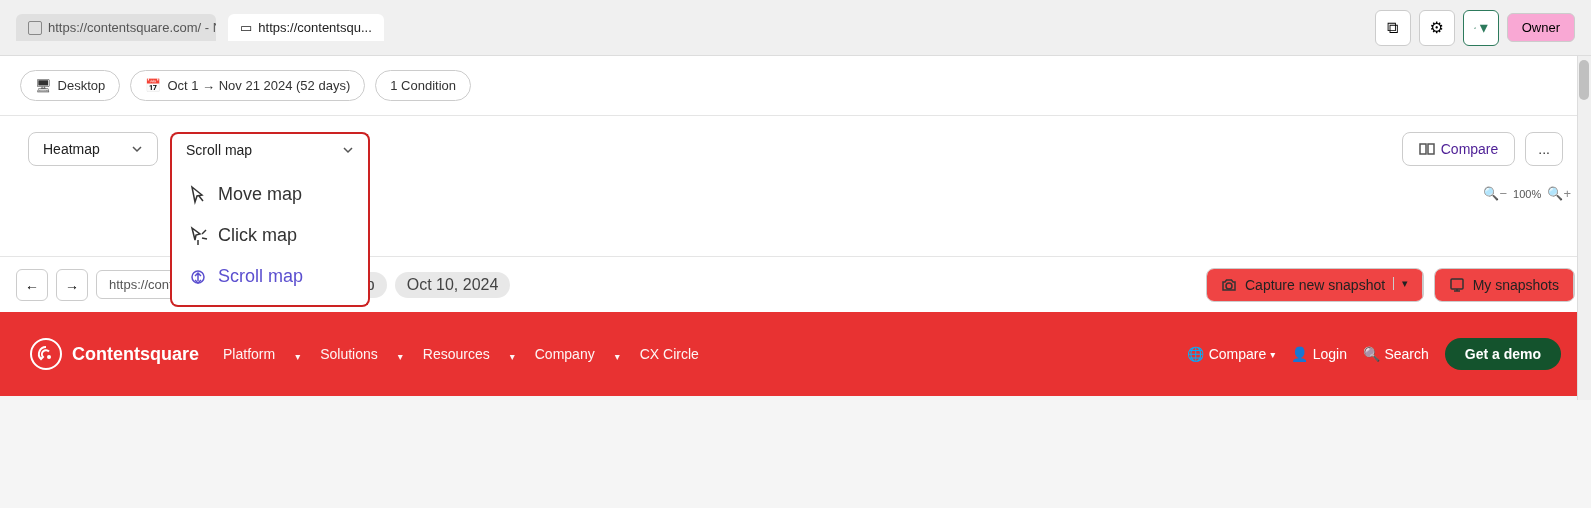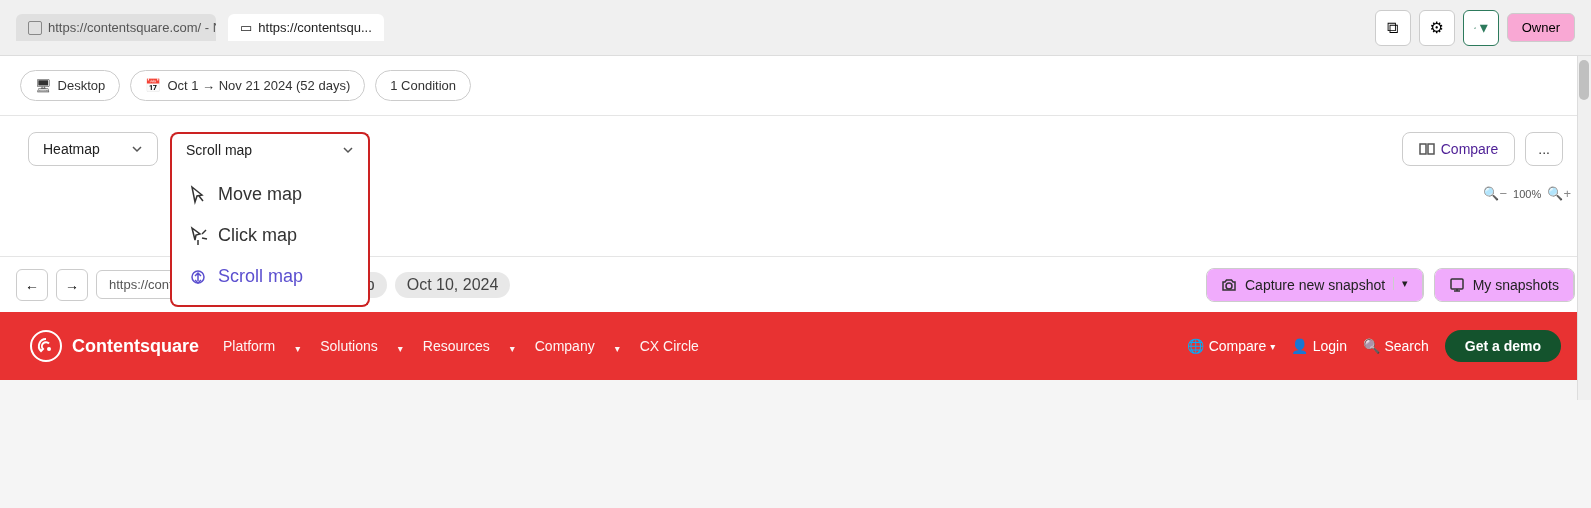--- a/index.html
+++ b/index.html
@@ -289,30 +289,30 @@
       overflow: hidden;
     }
     .snapshots-part {
       display: flex;
       align-items: flex-start;
       gap: 8px;
       padding: 8px 14px;
       font-size: 14px;
       cursor: pointer;
       color: #222;
-      background: #f0abfc;
+      background: #ef4444;
     }
     .snapshots-part:first-child {
       border-right: 1px solid #ccc;
     }
 
     
     .cs-footer {
       background: #e83232;
-      height: 68px;
+      height: 84px;
       display: flex;
       align-items: center;
       padding: 0 30px;
       gap: 24px;
     }
     .cs-logo {
       display: flex;
       align-items: center;
       gap: 10px;
       color: white;

